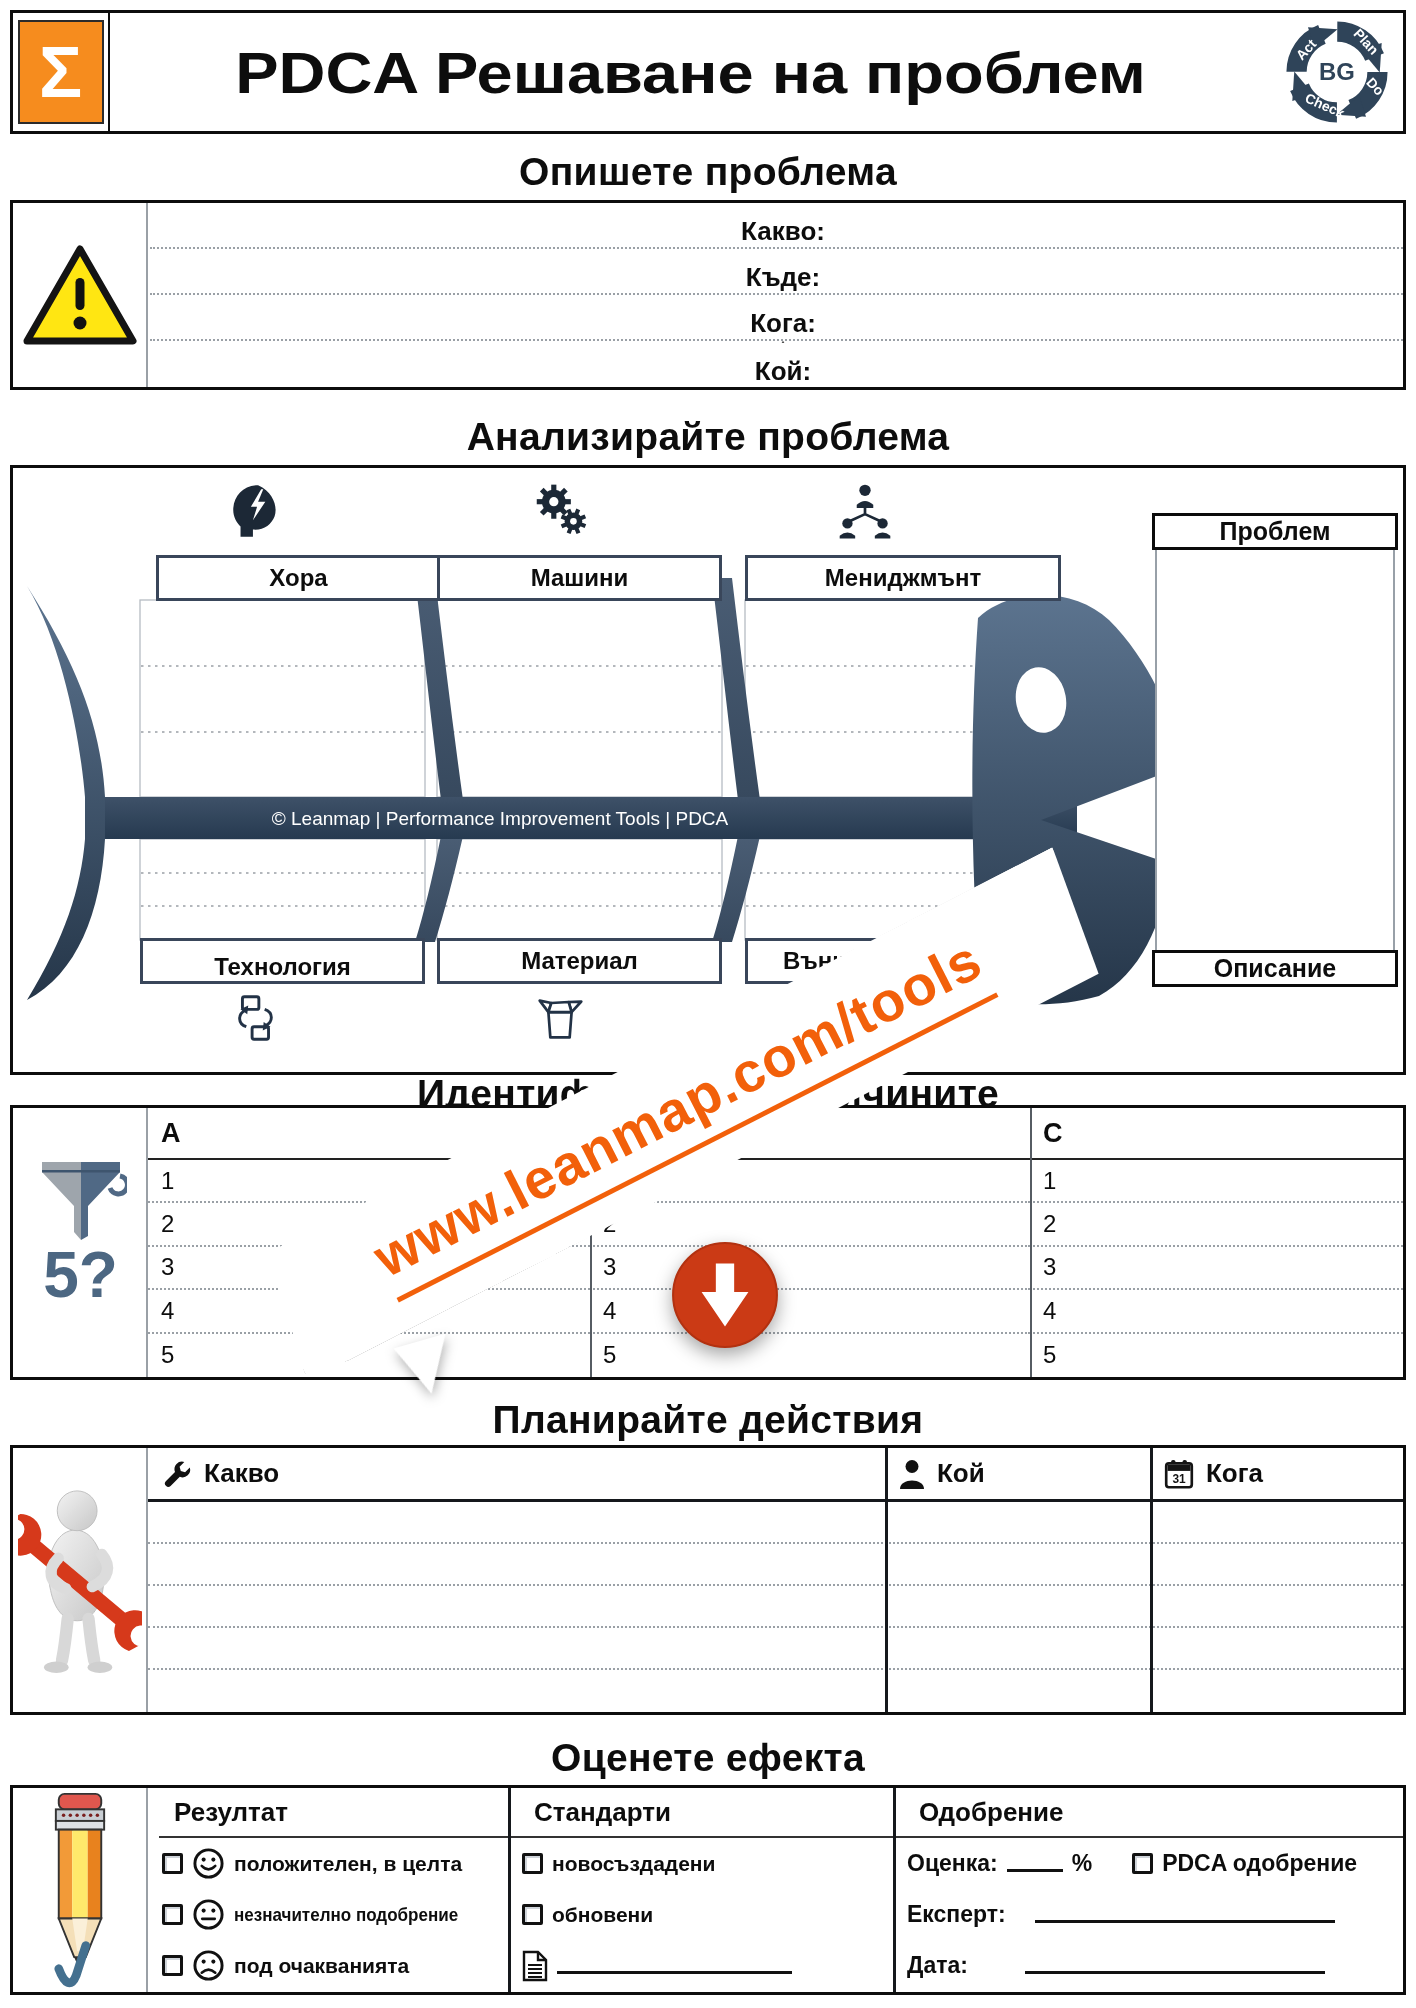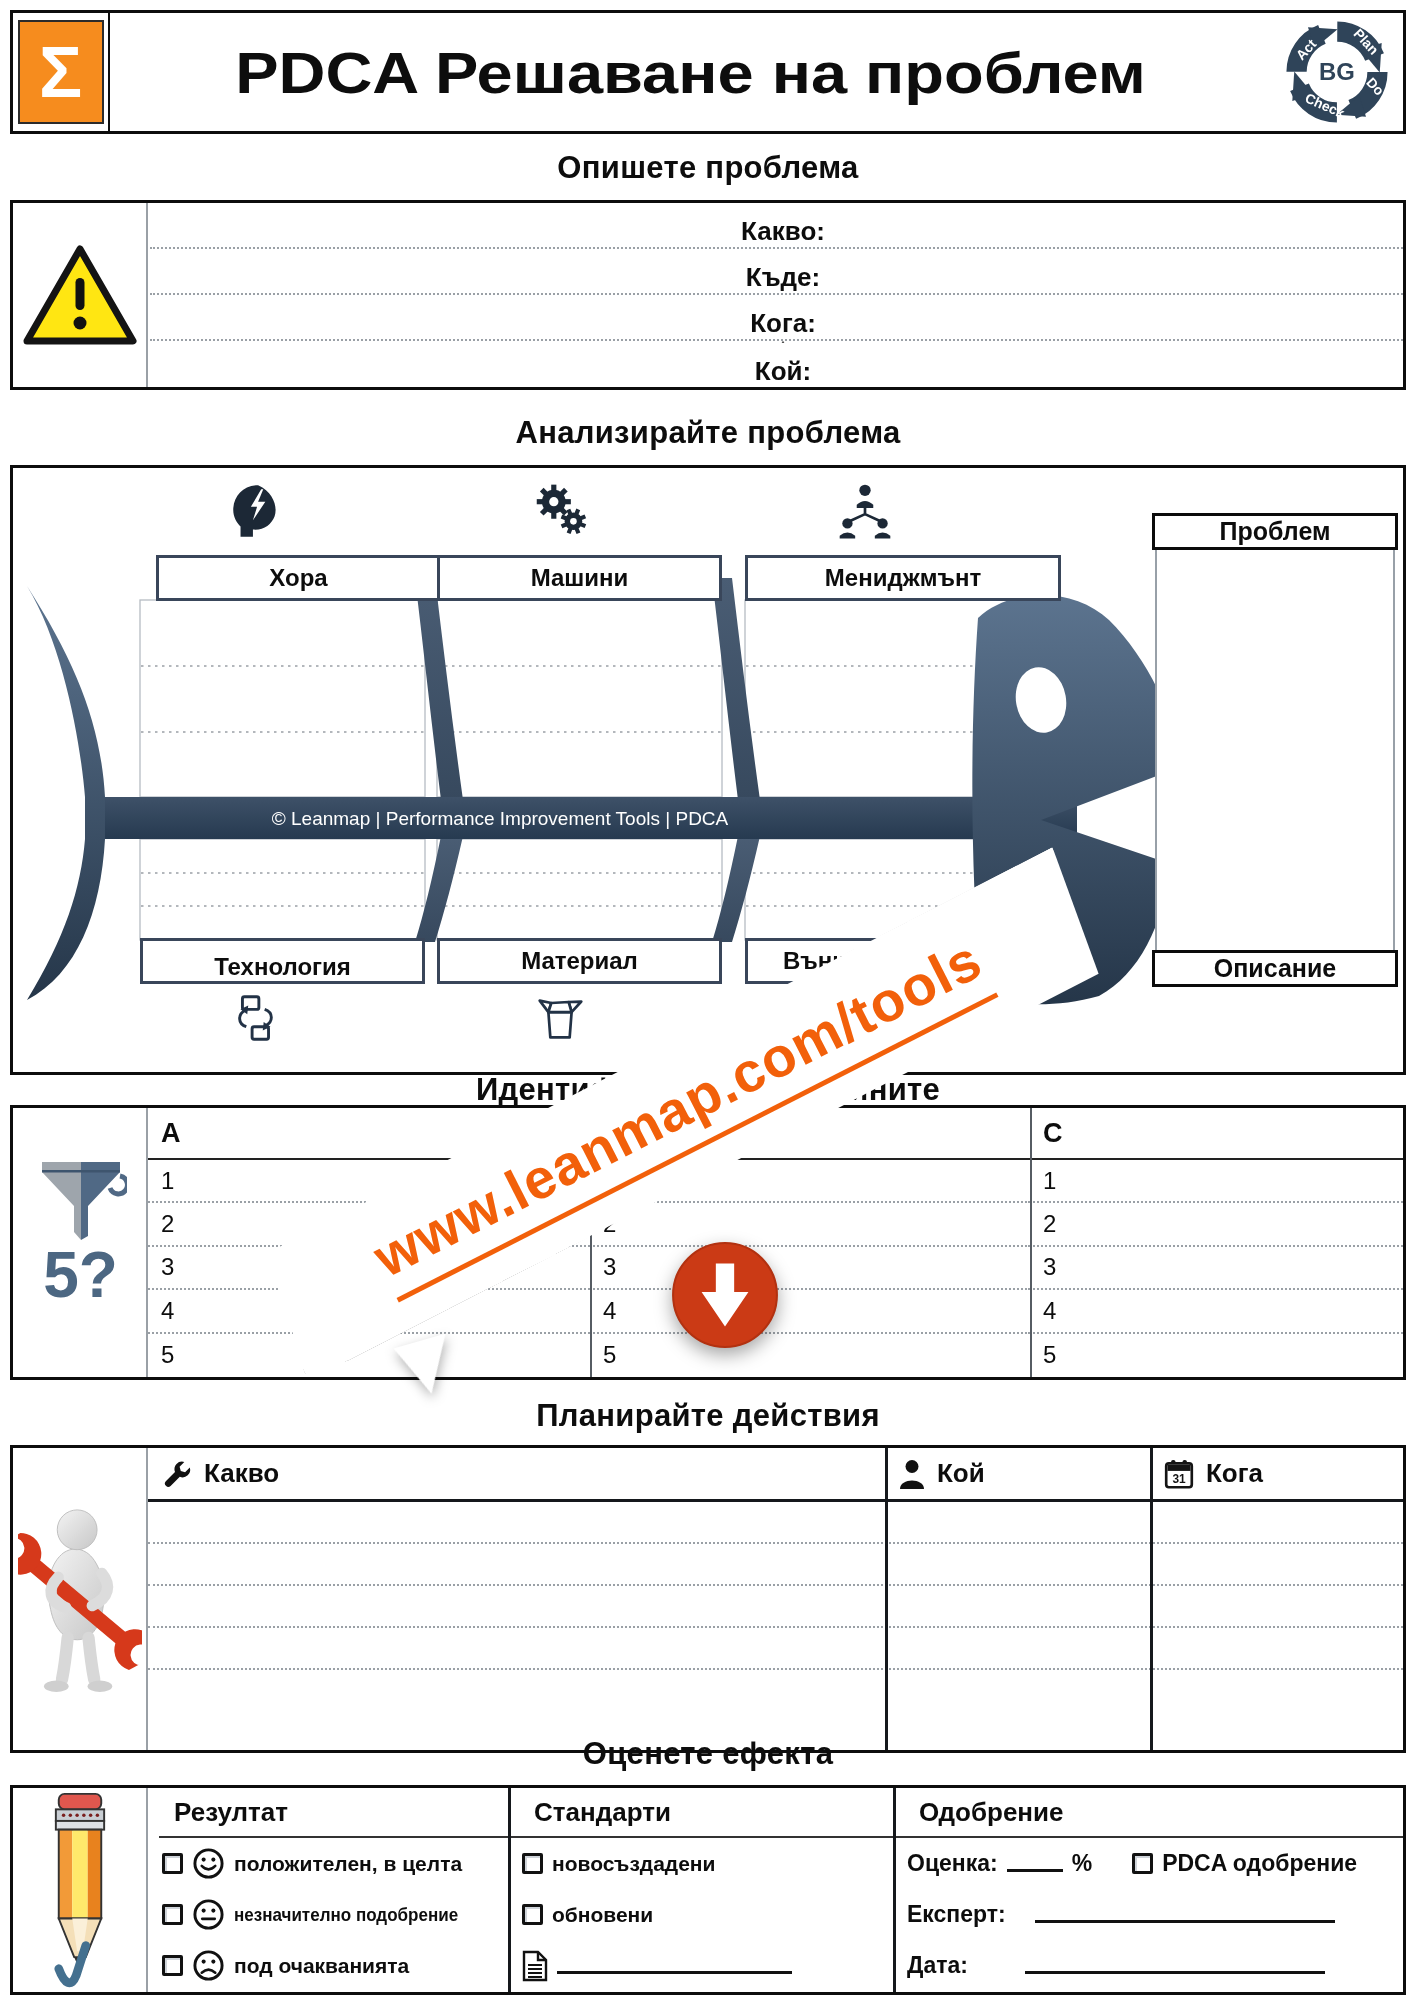--- a/index.html
+++ b/index.html
@@ -1,21 +1,21 @@
 <!DOCTYPE html>
 <html><head>
 <meta charset="utf-8">
 <style>
   * { box-sizing: border-box; margin: 0; padding: 0; }
   html,body { background:#fff; }
   .page { position:relative; width:1416px; height:2008px; background:#fff;
           font-family:"Liberation Sans", sans-serif; color:#0d0d0d; overflow:hidden; }
   .absbox { position:absolute; border:3px solid #0d0d0d; background:#fff; }
   .sec-title { position:absolute; left:0; width:100%; text-align:center;
-               font-size:31px; font-weight:700; letter-spacing:0.3px; }
+               font-size:39px; font-weight:700; letter-spacing:0.3px; }
 
   
   #header-box { left:10px; top:10px; width:1396px; height:124px; display:flex; align-items:stretch; }
   .logo-cell { width:97px; border-right:2px solid #0d0d0d; display:flex; align-items:center; justify-content:center; }
   .logo-square { width:86px; height:104px; background:#F68C1E; border:2px solid #2b2b2b;
                  display:flex; align-items:center; justify-content:center; }
   .logo-square span { color:#fff; font-size:72px; font-weight:700; line-height:1; }
   .title-cell { flex:1; display:flex; align-items:center; justify-content:center; }
   .title-cell span { display:inline-block; font-size:58px; font-weight:800; letter-spacing:0px;
                      transform:scaleX(1.12); white-space:nowrap; }
@@ -64,21 +64,21 @@
                     border-bottom:5px solid #F2600A; padding-bottom:9px; white-space:nowrap; }
   #wm-tip { position:absolute; left:400px; top:1340px; width:0; height:0; z-index:39;
             border-left:24px solid transparent; border-right:30px solid transparent;
             border-top:54px solid #fff; transform:rotate(-16deg);
             filter:drop-shadow(0 5px 6px rgba(0,0,0,0.3)); }
   #wm-arrow { position:absolute; left:669px; top:1239px; z-index:45;
               filter:drop-shadow(0 7px 9px rgba(0,0,0,0.35)); }
 
   
   #t-plan { top:1398px; }
-  #box-plan { left:10px; top:1445px; width:1396px; height:308px; }
+  #box-plan { left:10px; top:1445px; width:1396px; height:270px; }
   .p-header { position:absolute; left:135px; right:0; top:0; height:54px; border-bottom:3px solid #15181c; }
   .p-head-item { position:absolute; top:0; height:51px; display:flex; align-items:center; gap:12px;
                  padding-left:14px; font-size:26px; font-weight:600; }
   .p-row { position:absolute; left:135px; right:0; height:42px; border-bottom:2px dotted #9aa0a6; z-index:1; }
   .v-sep-dark { position:absolute; top:0; bottom:0; width:3px; background:#15181c; z-index:3; }
 
   
   #t-eval { top:1736px; }
   #box-eval { left:10px; top:1785px; width:1396px; height:210px; }
   .e-header { position:absolute; left:135px; right:0; top:0; height:50px; border-bottom:2px solid #333;margin-left:11px; }

